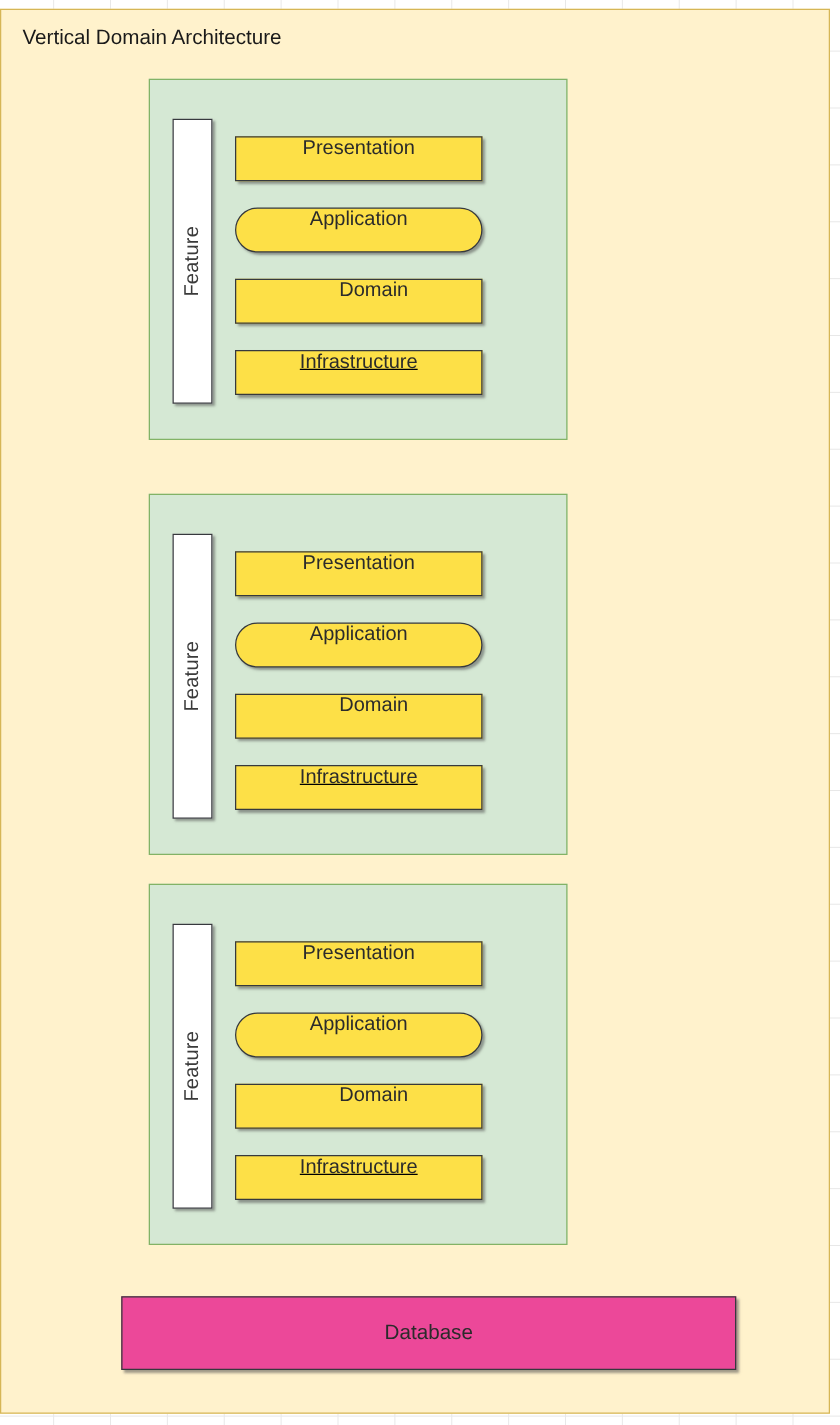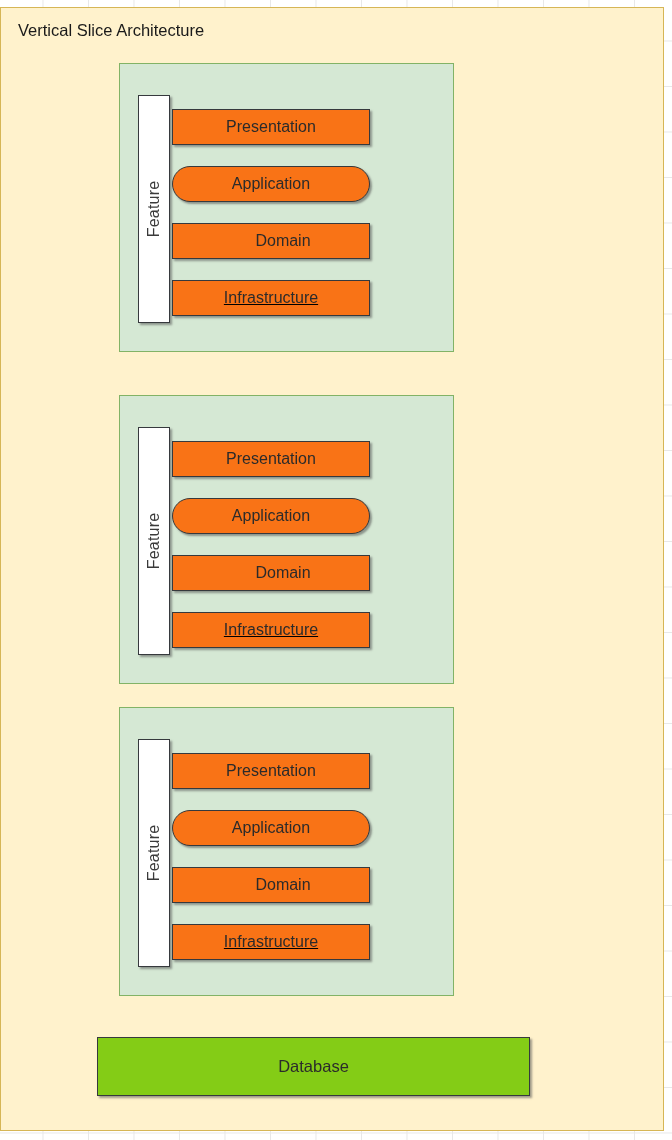--- a/index.html
+++ b/index.html
@@ -77,69 +77,69 @@
     transform-origin: center center;
     font-size: 16px;
     color: #3a3a3a;
     white-space: nowrap;
     letter-spacing: 0.2px;
   }
 
   
   .layer-box {
     position: absolute;
-    left: 52px;
+    left: 68px;
     width: 198px;
     height: 36px;
-    background: #f97316;
+    background: #fde047;
     border: 1.6px solid #36393d;
     box-sizing: border-box;
     box-shadow: 2px 2px 2px rgba(80,80,80,0.55);
     display: flex;
-    align-items: center;
+    align-items: flex-start;
     justify-content: center;
     z-index: 2;
   }
   .layer-box span {
     font-size: 16px;
     color: #2b2b2b;
     white-space: nowrap;
   }
   .layer-0 { top: 45px; }
   .layer-1 { top: 102px; border-radius: 18px; }
   .layer-2 { top: 159px; padding-left: 24px; }
   .layer-3 { top: 216px; text-decoration: underline; }
 
   
   #database-box {
     position: absolute;
     left: 96px;
     top: 1029px;
-    width: 433px;
+    width: 492px;
     height: 59px;
-    background: #84cc16;
+    background: #ec4899;
     border: 1.8px solid #36393d;
     box-sizing: border-box;
     box-shadow: 2px 2px 2px rgba(80,80,80,0.55);
     display: flex;
     align-items: center;
     justify-content: center;
   }
   #database-box span {
     font-size: 16.5px;
     color: #2b2b2b;
     white-space: nowrap;
   }
 </style>
 </head>
 <body>
 
 <div id="diagram-canvas">
 
-  <div id="diagram-title">Vertical Slice Architecture</div>
+  <div id="diagram-title">Vertical Domain Architecture</div>
 
   <div class="feature-slice" id="feature-slice-1">
     <div class="feature-bar">
       <span class="feature-bar-label">Feature</span>
     </div>
     <div class="layer-box layer-0">
       <span>Presentation</span>
     </div>
     <div class="layer-box layer-1">
       <span>Application</span>

